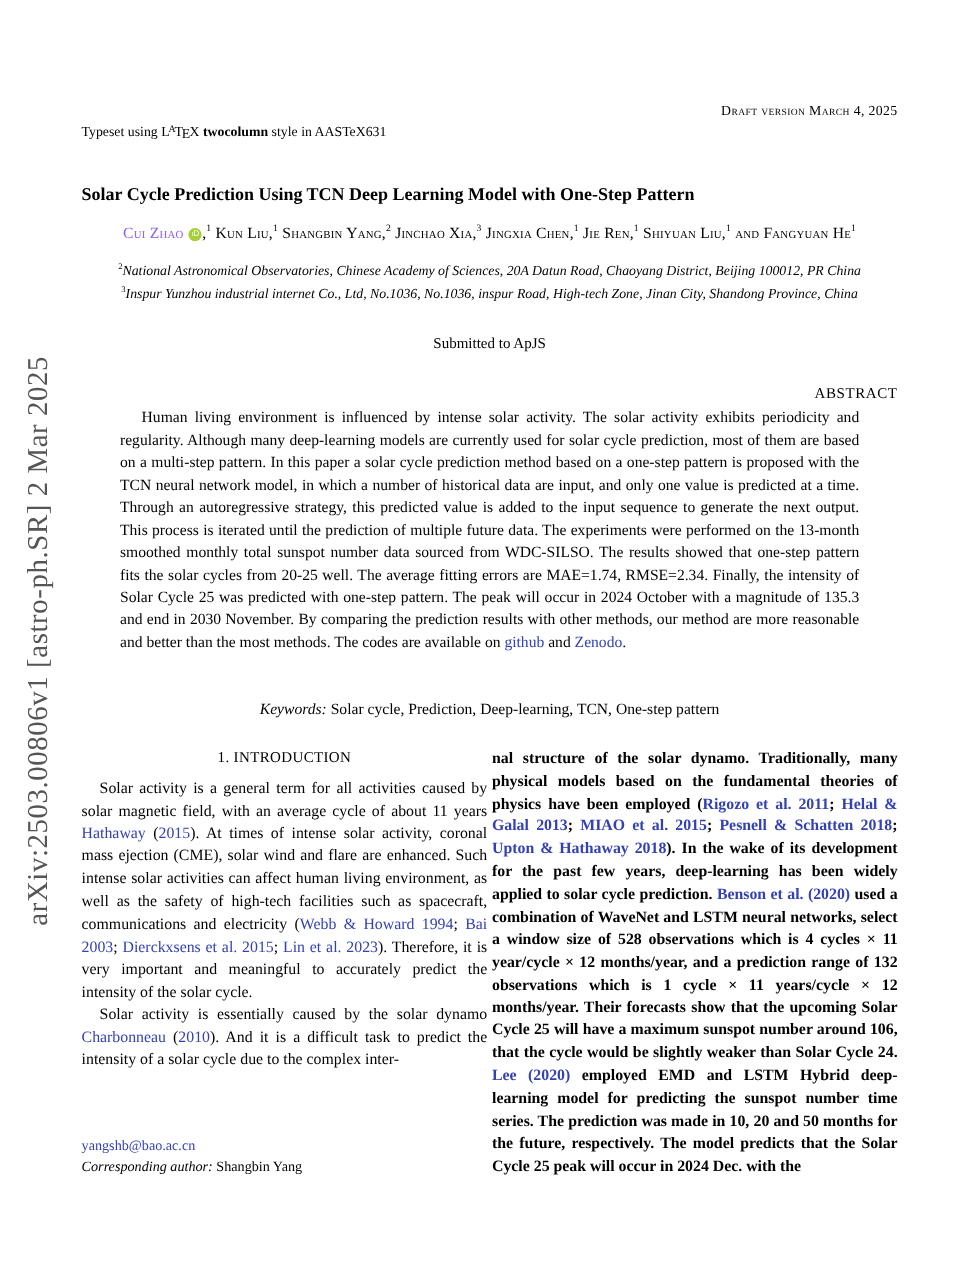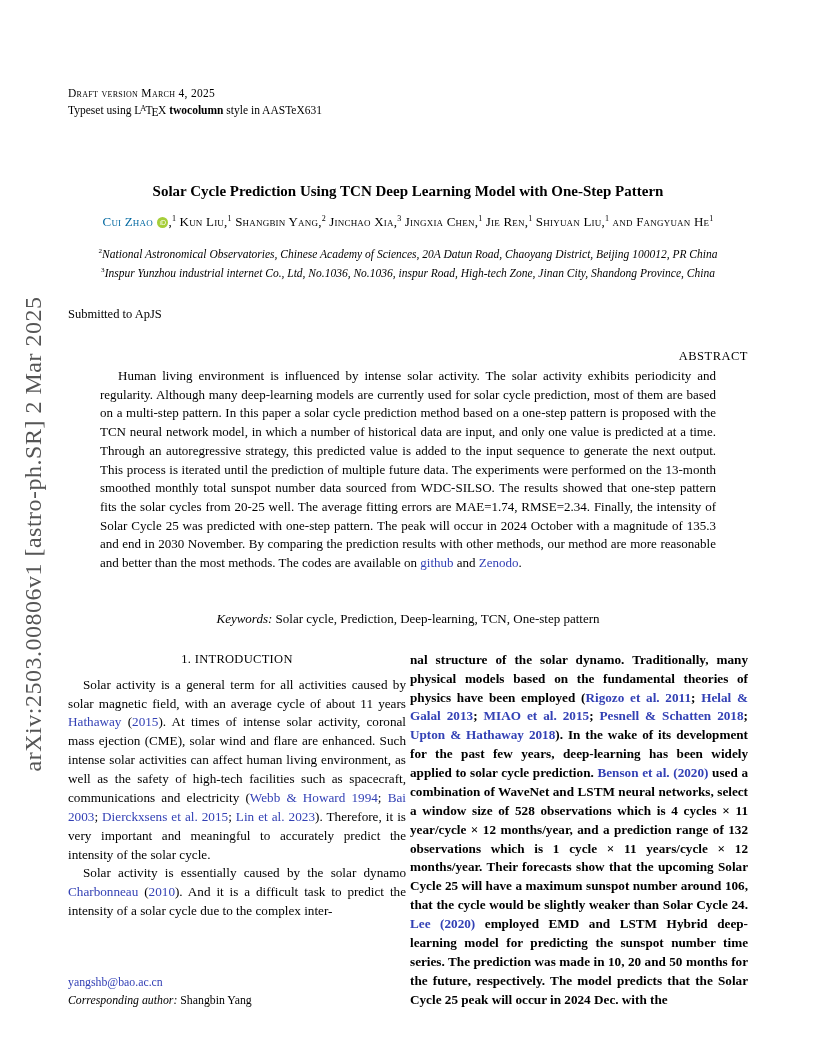--- a/index.html
+++ b/index.html
@@ -17,62 +17,61 @@
     position: absolute;
     top: 534px; left: 33px;
     transform: translate(-50%, -50%) rotate(-90deg);
     white-space: nowrap;
     font-size: 24px;
     color: #555;
     letter-spacing: 0.5px;
   }
   .content { position: absolute; left: 68px; right: 68px; top: 85px; }
   .hdr-line { font-size: 11.5px; line-height: 1.45; }
-  .sc { font-variant: small-caps; letter-spacing: 0.3px; }
+  .sc { font-variant: small-caps; letter-spacing: 0.3px; text-align: right; }
   .bold { font-weight: bold; }
   .italic { font-style: italic; }
   .cite { color: #3341b5; }
-  .tealink { color: #0369a1; }
+  .tealink { color: #8b5cf6; }
   .sup { vertical-align: super; font-size: 0.62em; line-height: 0; }
   .latex-a { font-size: 0.72em; vertical-align: 0.28em; margin-left: -0.12em; margin-right: -0.1em; }
   .latex-e { vertical-align: -0.21em; margin-left: -0.09em; margin-right: -0.05em; }
   .orcid {
     display: inline-block;
     width: 11px; height: 11px;
     background: #a6ce39;
     border-radius: 50%;
     color: #fff;
     font-size: 7px; line-height: 11px;
     text-align: center;
     font-family: "Liberation Sans", sans-serif;
     vertical-align: 1px;
     margin-left: 1px;
   }
   .title {
-    margin-top: 60px;
-    text-align: center;
+    margin-top: 32px;
     font-weight: bold;
     font-size: 15px;
     line-height: 1.35;
   }
   .authors {
     margin-top: 13px;
     text-align: center;
     font-variant: small-caps;
     font-size: 13px;
     letter-spacing: 0.2px;
   }
   .affils { margin-top: 15px; text-align: center; }
   .affil {
     font-style: italic;
     font-size: 11.5px;
     line-height: 1.65;
   }
   .affil .sup { font-style: normal; }
-  .submitted { margin-top: 24px; font-size: 12.5px; }
+  .submitted { margin-top: 24px; text-align: center; font-size: 12.5px; }
   .abs-head { margin-top: 27px; text-align: right; font-size: 12.5px; letter-spacing: 0.5px; }
   .abstract {
     margin-top: 3px;
     padding: 0 32px;
     font-size: 13px;
     line-height: 1.44;
     text-align: justify;
   }
   .abstract .first-indent { display: inline-block; width: 18px; }
   .keywords { margin-top: 38px; text-align: center; font-size: 13px; }

